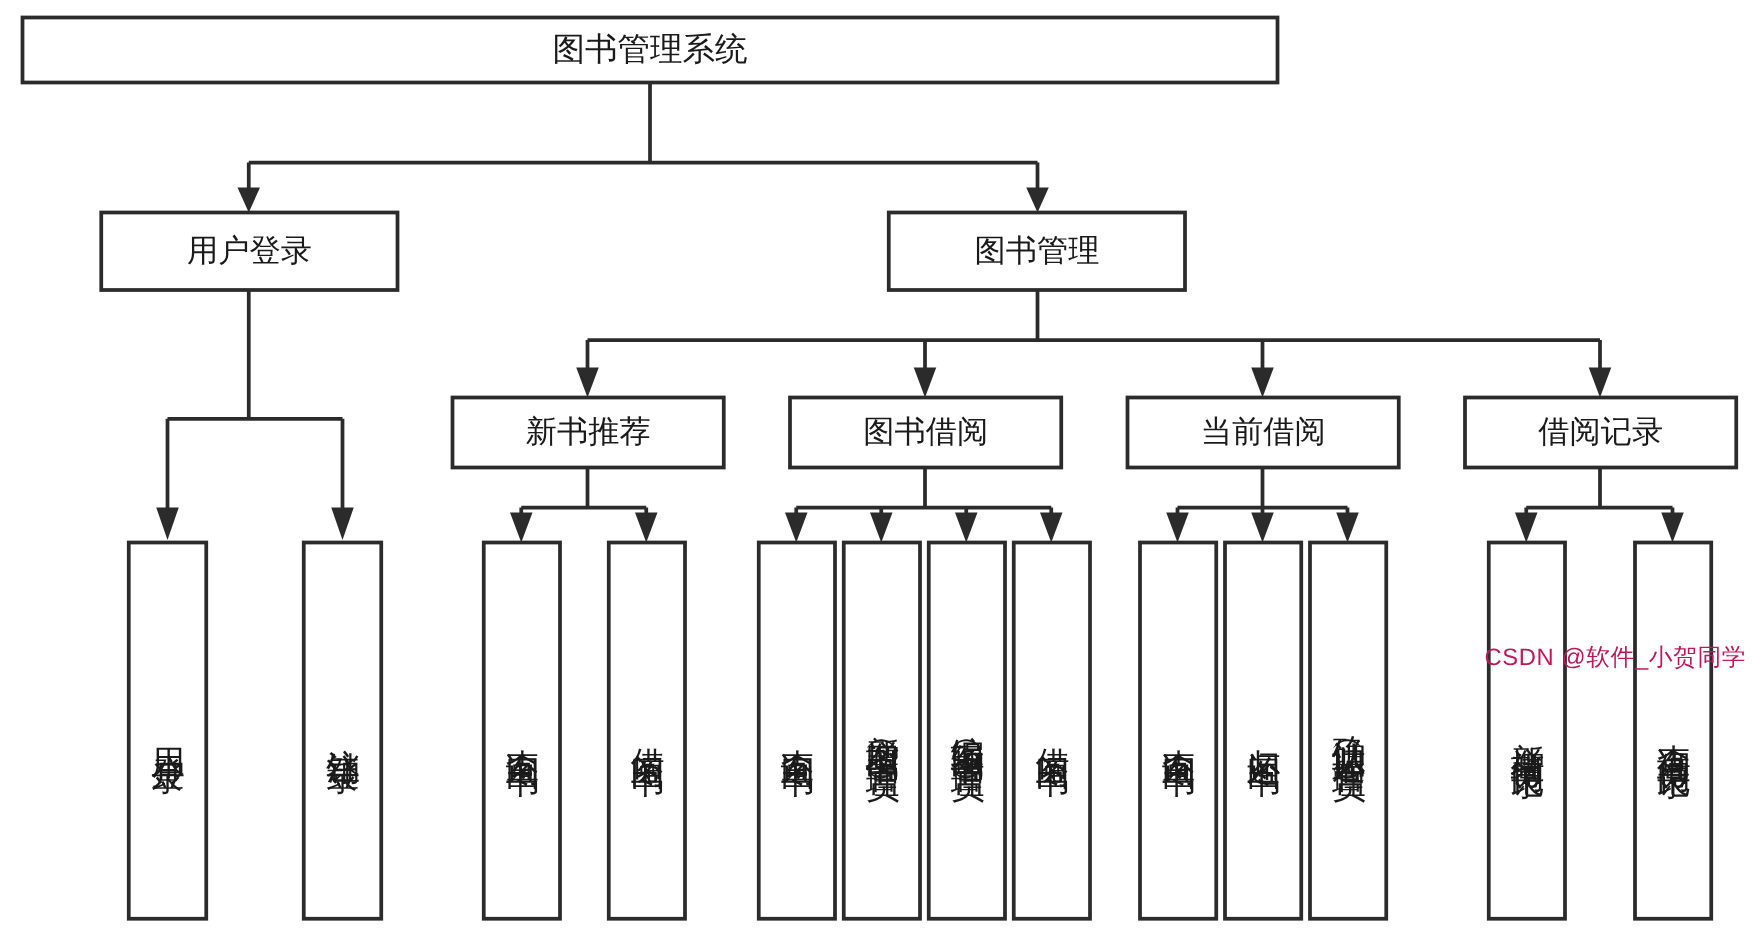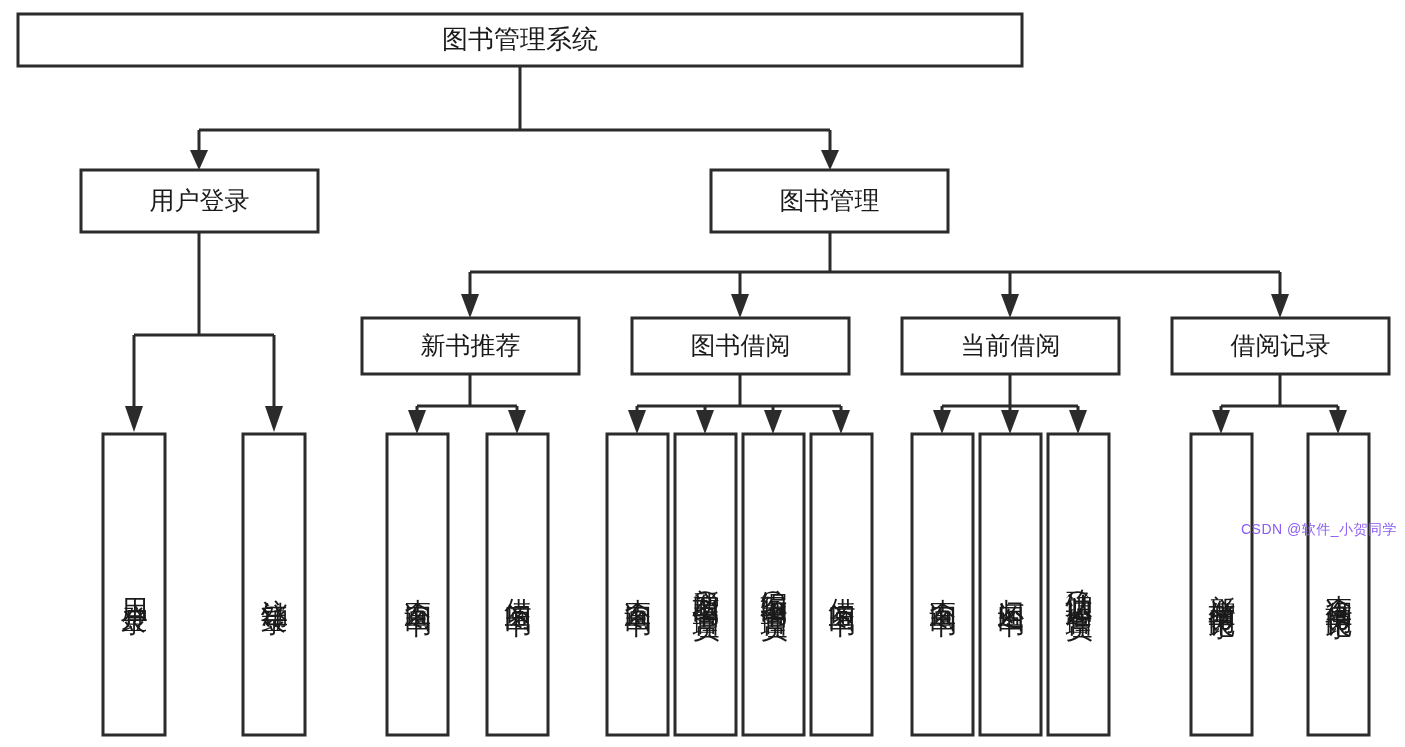--- a/index.html
+++ b/index.html
@@ -69,22 +69,22 @@
     align-items: center;
     justify-content: center;
     white-space: nowrap;
     pointer-events: none;
   }
   #watermark {
     position: absolute;
     right: 8px;
     bottom: 6px;
     font-family: "Liberation Sans", "DejaVu Sans", sans-serif;
-    font-size: 14px;
-    color: #8b5cf6;
+    font-size: 19px;
+    color: #be185d;
     letter-spacing: 0.5px;
     white-space: nowrap;
   }
 </style>
 </head>
 <body>
 
 <div id="diagram-root">
 
   <svg id="flow" viewBox="0 0 1405 747">

